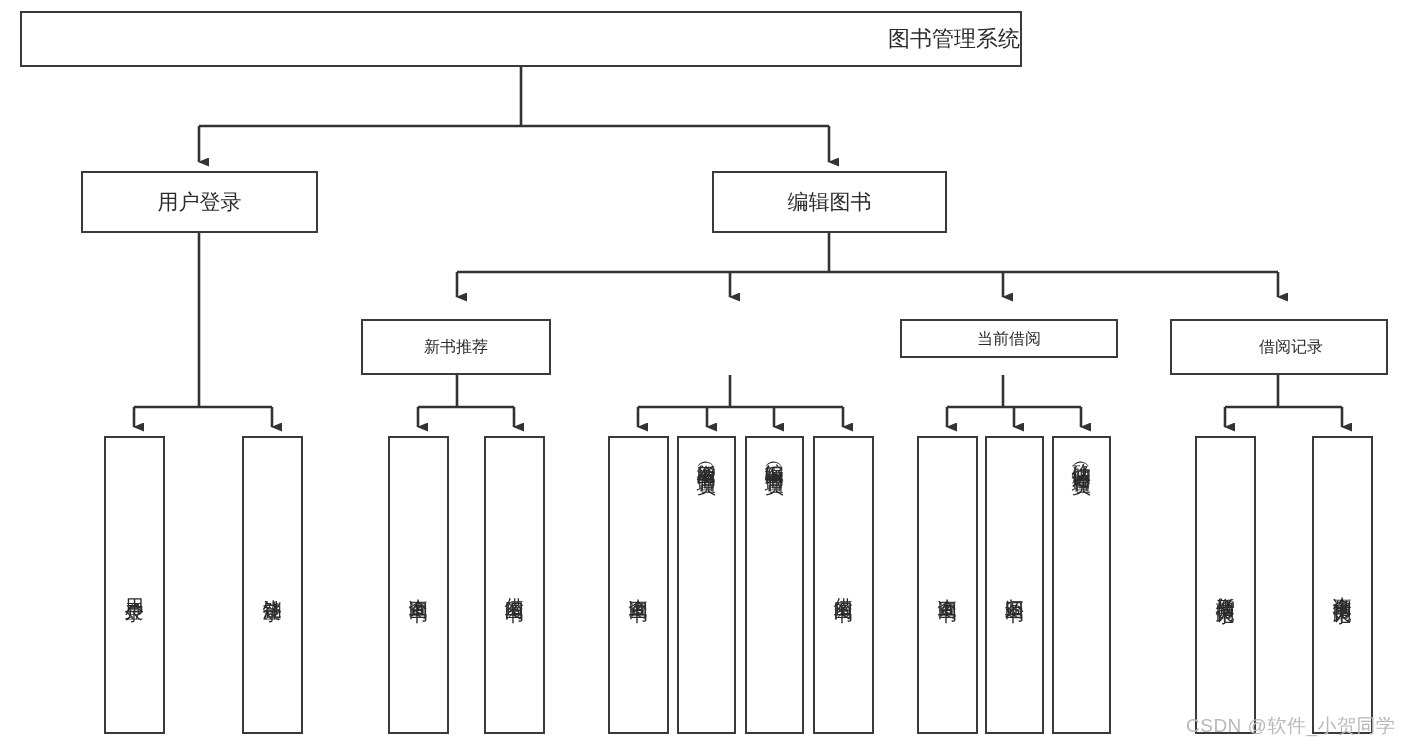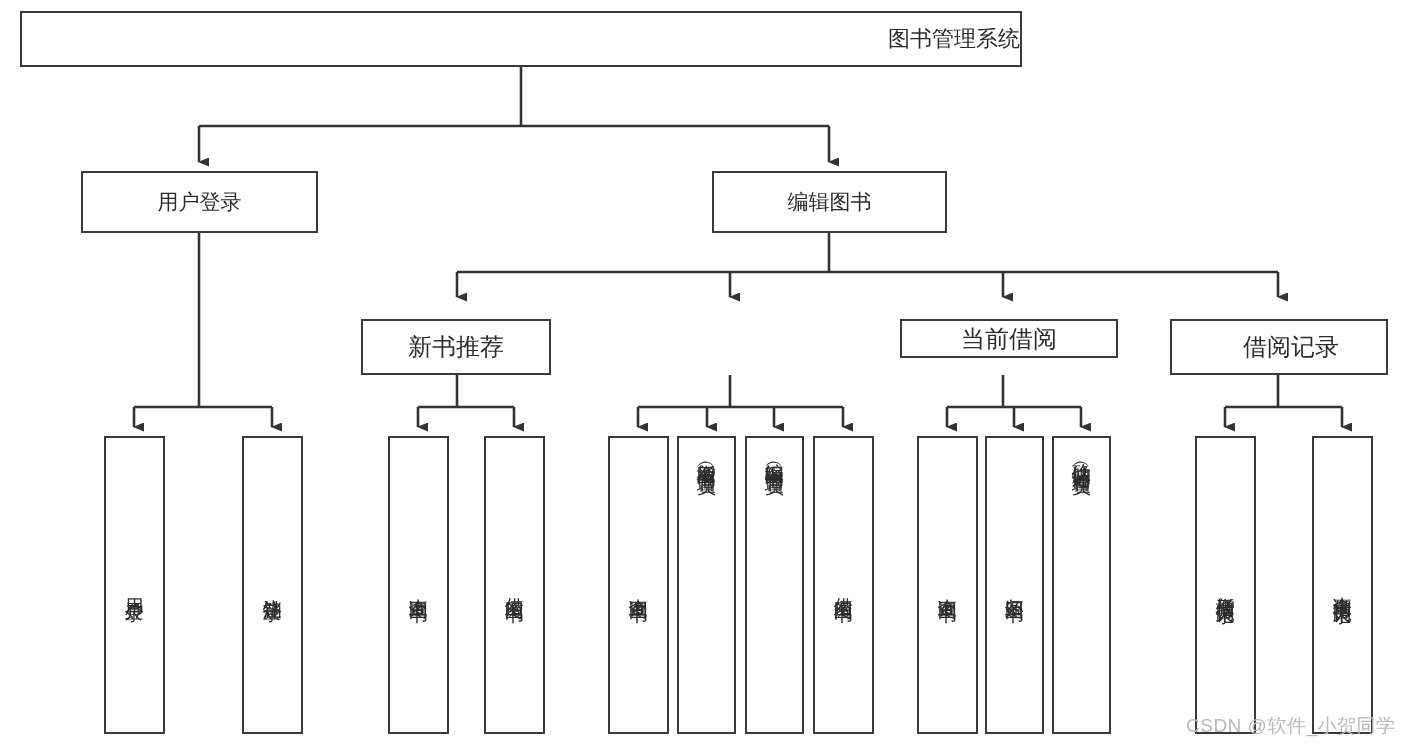--- a/index.html
+++ b/index.html
@@ -37,21 +37,21 @@
     color: #2b2b2b;
   }
   .node.level0 {
     font-size: 22px;
     justify-content: flex-end;
   }
   .node.level1 {
     font-size: 21px;
   }
   .node.level2 {
-    font-size: 24px;
+    font-size: 16px;
   }
   .node.leaf {
     font-size: 19px;
     align-items: flex-start;
     justify-content: center;
     padding-top: 6px;
   }
   .node .label {
     line-height: 1.24;
     white-space: nowrap;

